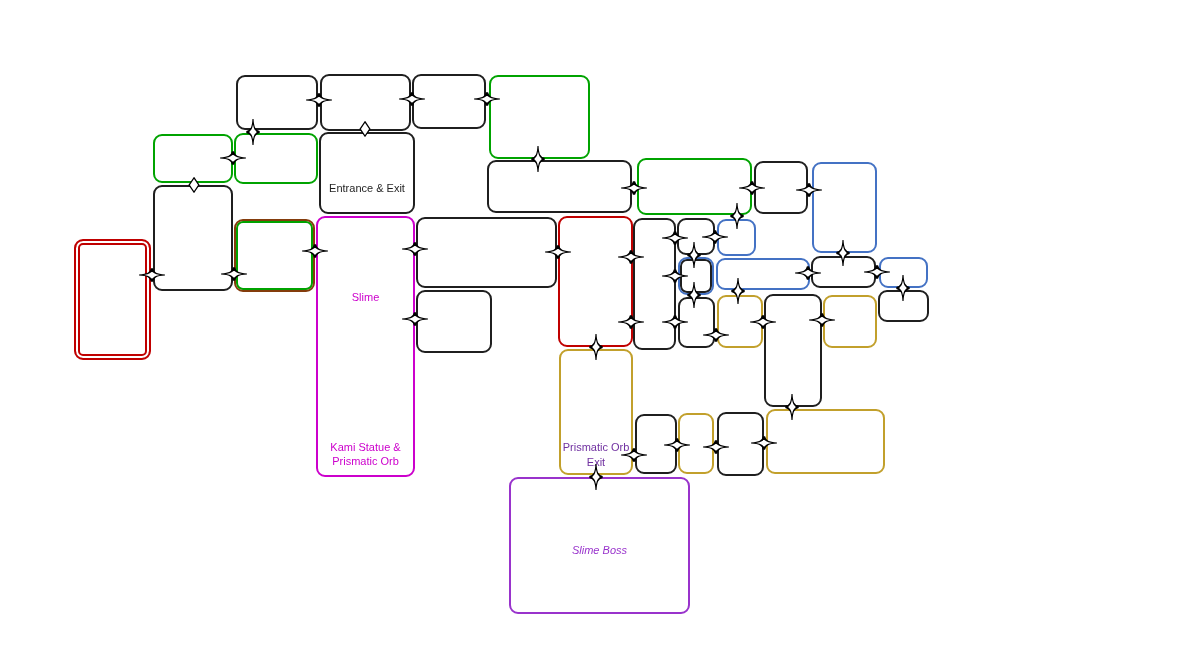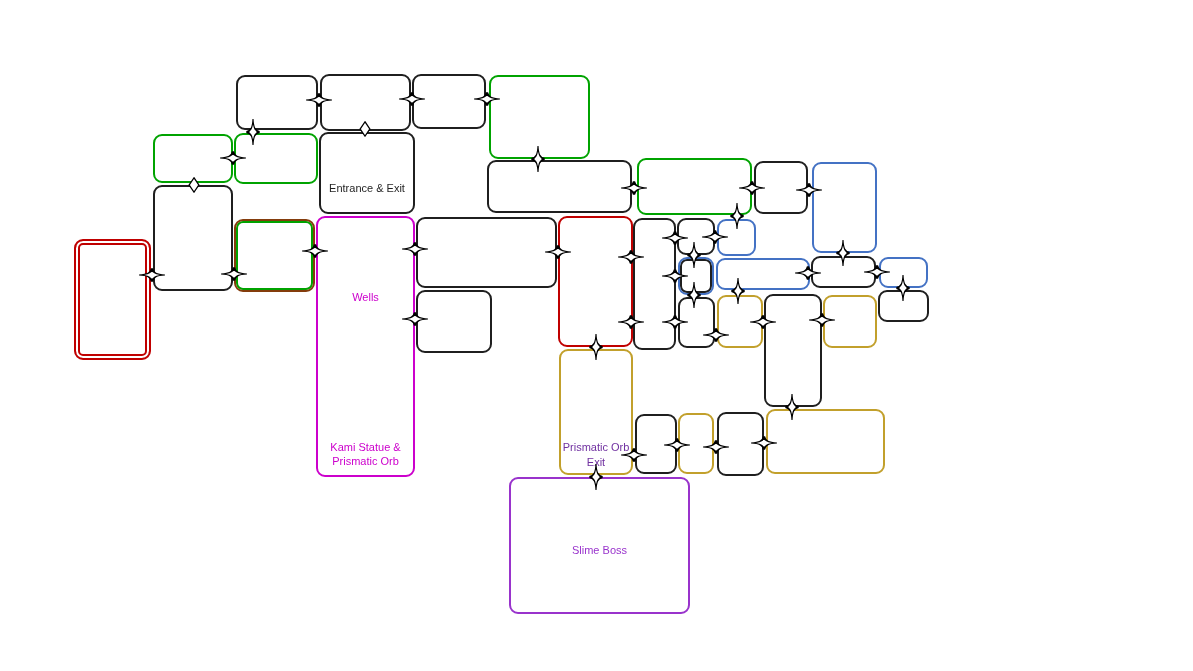--- a/index.html
+++ b/index.html
@@ -45,21 +45,21 @@
     <div class="room" style="left: 412px; top: 74px; width: 74px; height: 55px; border-color: rgb(31, 31, 31);"></div>
     <div class="room" style="left: 489px; top: 75px; width: 101px; height: 84px; border-color: rgb(0, 163, 0);"></div>
     <div class="room" style="left: 153px; top: 134px; width: 80px; height: 49px; border-color: rgb(0, 163, 0);"></div>
     <div class="room" style="left: 234px; top: 133px; width: 84px; height: 51px; border-color: rgb(0, 163, 0);"></div>
     <div class="room" style="left: 319px; top: 132px; width: 96px; height: 82px; border-color: rgb(31, 31, 31);"></div>
     <span class="room-label" style="left: 367px; top: 187.76px; color: rgb(31, 31, 31);">Entrance &amp; Exit</span>
     <div class="room" style="left: 153px; top: 185px; width: 80px; height: 106px; border-color: rgb(31, 31, 31);"></div>
     <div class="room" style="left: 74px; top: 239px; width: 77px; height: 121px; border-color: rgb(192, 0, 0); box-shadow: rgb(255, 255, 255) 0px 0px 0px 2px inset, rgb(192, 0, 0) 0px 0px 0px 4px inset;"></div>
     <div class="room" style="left: 234px; top: 219px; width: 81px; height: 73px; border-color: rgb(132, 60, 12); box-shadow: rgb(0, 163, 0) 0px 0px 0px 2px inset;"></div>
     <div class="room" style="left: 316px; top: 216px; width: 99px; height: 261px; border-color: rgb(204, 0, 204);"></div>
-    <span class="room-label" style="left: 365.5px; top: 296.91px; color: rgb(204, 0, 204);">Wells</span>
+    <span class="room-label" style="left: 365.5px; top: 296.91px; color: rgb(204, 0, 204);">Slime</span>
     <span class="room-label" style="left: 365.5px; top: 446.985px; color: rgb(204, 0, 204);">Kami Statue &amp;</span>
     <span class="room-label" style="left: 365.5px; top: 461.34px; color: rgb(204, 0, 204);">Prismatic Orb</span>
     <div class="room" style="left: 416px; top: 217px; width: 141px; height: 71px; border-color: rgb(31, 31, 31);"></div>
     <div class="room" style="left: 416px; top: 290px; width: 76px; height: 63px; border-color: rgb(31, 31, 31);"></div>
     <div class="room" style="left: 558px; top: 216px; width: 75px; height: 131px; border-color: rgb(192, 0, 0);"></div>
     <div class="room" style="left: 487px; top: 160px; width: 145px; height: 53px; border-color: rgb(31, 31, 31);"></div>
     <div class="room" style="left: 637px; top: 158px; width: 115px; height: 57px; border-color: rgb(0, 163, 0);"></div>
     <div class="room" style="left: 754px; top: 161px; width: 54px; height: 53px; border-color: rgb(31, 31, 31);"></div>
     <div class="room" style="left: 812px; top: 162px; width: 65px; height: 91px; border-color: rgb(68, 114, 196);"></div>
     <div class="room" style="left: 633px; top: 218px; width: 43px; height: 132px; border-color: rgb(31, 31, 31);"></div>
@@ -75,21 +75,21 @@
     <div class="room" style="left: 764px; top: 294px; width: 58px; height: 113px; border-color: rgb(31, 31, 31);"></div>
     <div class="room" style="left: 823px; top: 295px; width: 54px; height: 53px; border-color: rgb(194, 160, 44);"></div>
     <div class="room" style="left: 559px; top: 349px; width: 74px; height: 126px; border-color: rgb(194, 160, 44);"></div>
     <span class="room-label" style="left: 596px; top: 447.28px; color: rgb(112, 48, 160);">Prismatic Orb</span>
     <span class="room-label" style="left: 596px; top: 461.77px; color: rgb(112, 48, 160);">Exit</span>
     <div class="room" style="left: 635px; top: 414px; width: 42px; height: 60px; border-color: rgb(31, 31, 31);"></div>
     <div class="room" style="left: 678px; top: 413px; width: 36px; height: 61px; border-color: rgb(194, 160, 44);"></div>
     <div class="room" style="left: 717px; top: 412px; width: 47px; height: 64px; border-color: rgb(31, 31, 31);"></div>
     <div class="room" style="left: 766px; top: 409px; width: 119px; height: 65px; border-color: rgb(194, 160, 44);"></div>
     <div class="room" style="left: 509px; top: 477px; width: 181px; height: 137px; border-color: rgb(153, 51, 204);"></div>
-    <span class="room-label" style="left: 599.5px; top: 549.61px; color: rgb(153, 51, 204);">Slime Boss</span>
+    <span class="room-label" style="left: 599.5px; top: 549.61px; color: rgb(153, 51, 204); font-style: italic;">Slime Boss</span>
     <div class="connector star-h" style="left: 319px; top: 100px;">
       <svg viewBox="-10 -10 20 20" preserveAspectRatio="none">
         <path d="M0,-9.5 C0.7,-3 3,-0.7 9.5,0 C3,0.7 0.7,3 0,9.5 C-0.7,3 -3,0.7 -9.5,0 C-3,-0.7 -0.7,-3 0,-9.5 Z" fill="#ffffff" stroke="#000000" stroke-width="1.6"></path>
       </svg>
     </div>
     <div class="connector star-h" style="left: 412px; top: 99px;">
       <svg viewBox="-10 -10 20 20" preserveAspectRatio="none">
         <path d="M0,-9.5 C0.7,-3 3,-0.7 9.5,0 C3,0.7 0.7,3 0,9.5 C-0.7,3 -3,0.7 -9.5,0 C-3,-0.7 -0.7,-3 0,-9.5 Z" fill="#ffffff" stroke="#000000" stroke-width="1.6"></path>
       </svg>
     </div>

